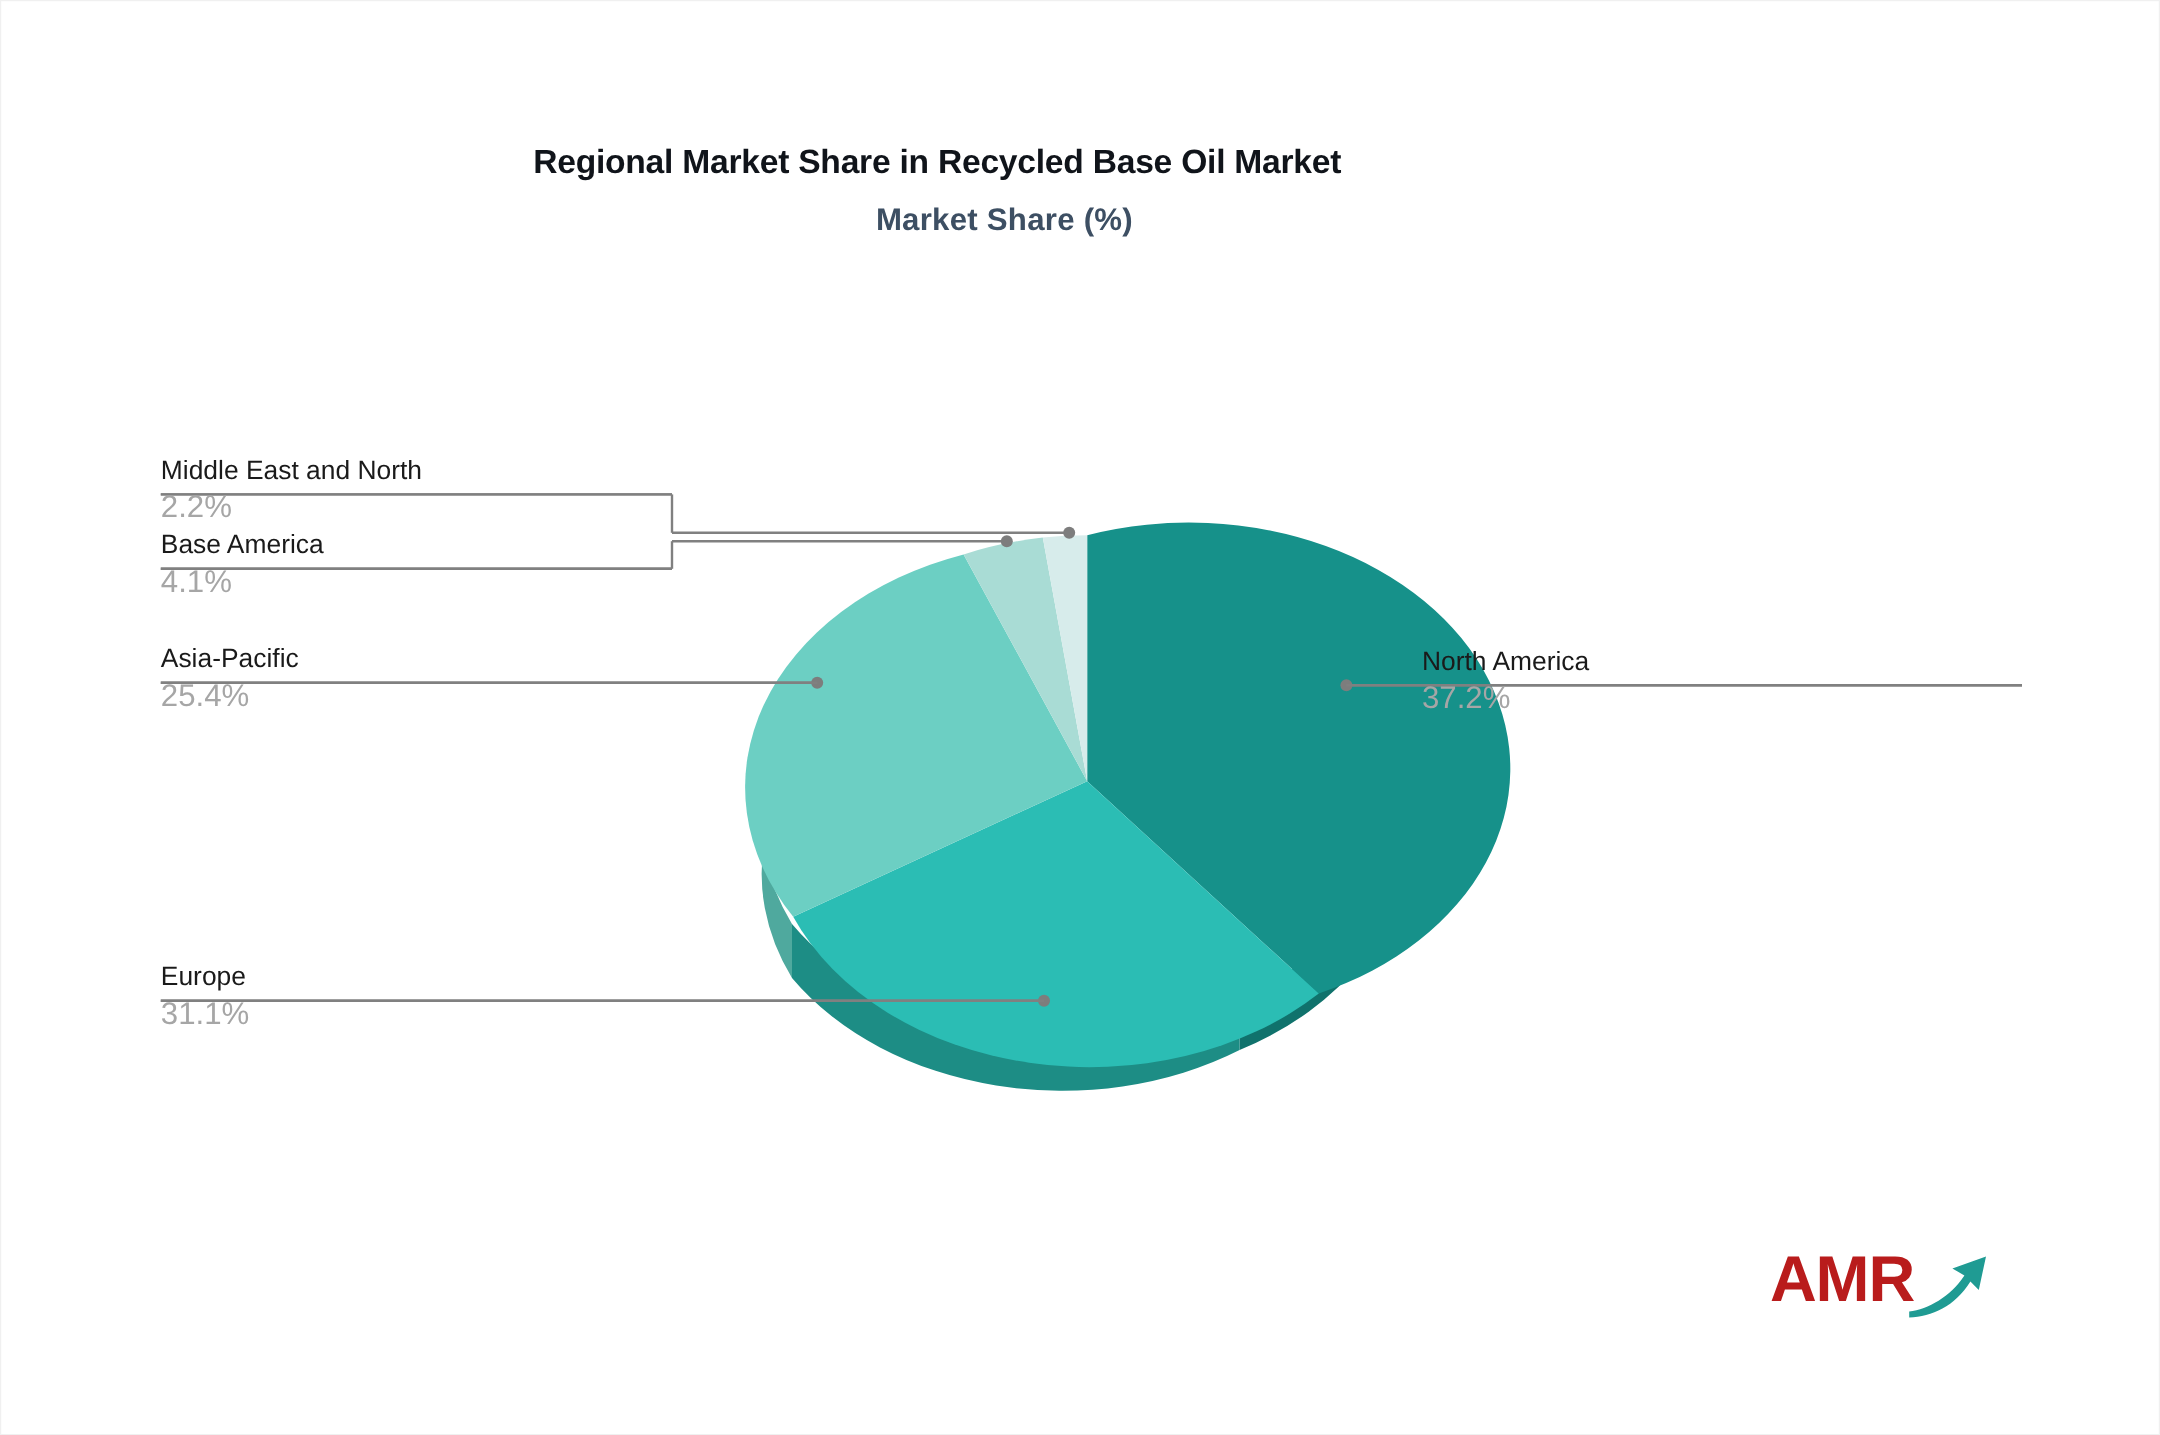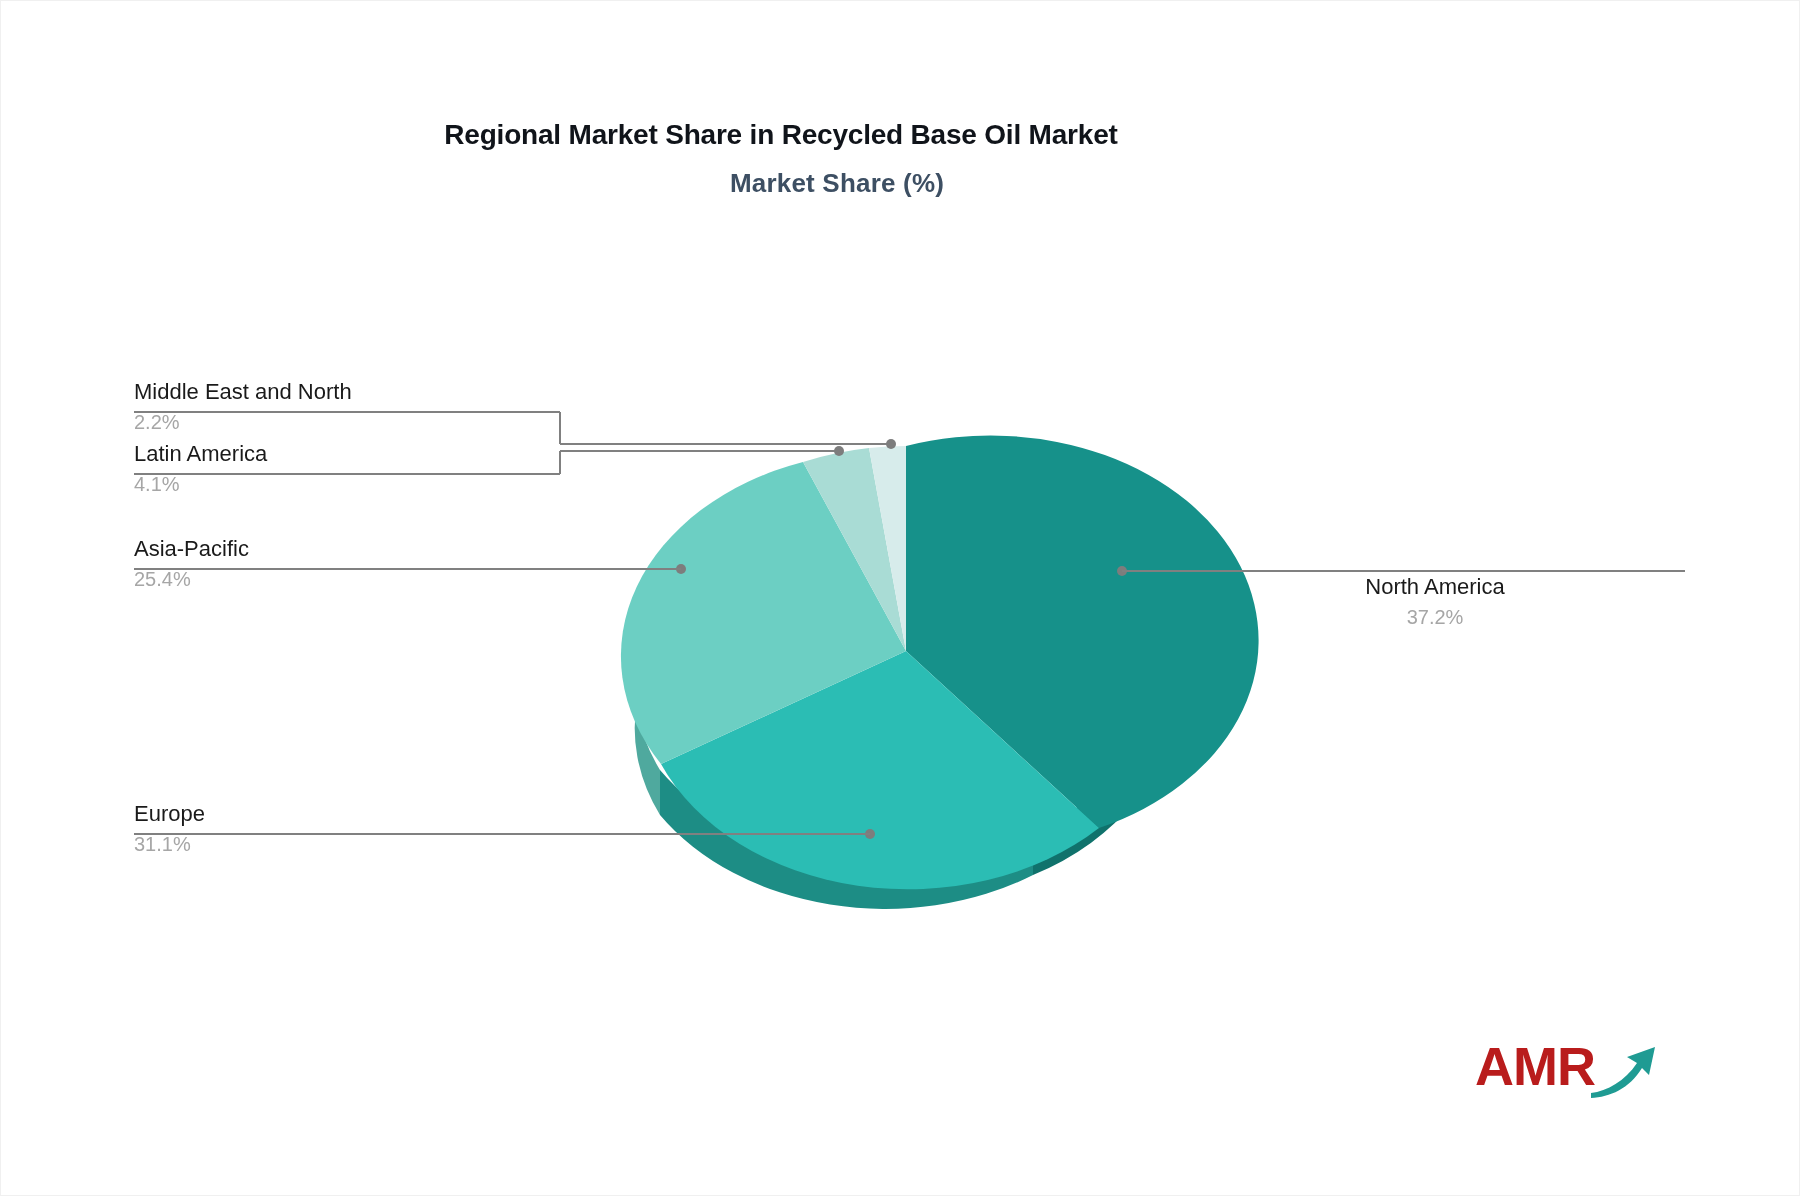--- a/index.html
+++ b/index.html
@@ -30,24 +30,24 @@
     color:#3d4f63;
     letter-spacing:0.2px;
   }
   #plot{position:absolute;top:0;left:0;width:1800px;height:1196px;}
   .lbl{position:absolute;}
   .lbl .name{
     font-size:22px;color:#1a1a1a;
     white-space:nowrap;line-height:26px;
   }
   .lbl .pct{
-    font-size:20px;color:#a6a6a6;
+    font-size:26px;color:#a6a6a6;
     white-space:nowrap;line-height:26px;margin-top:4px;
   }
-  .lbl.right{text-align:center;margin-top:36px;}
+  .lbl.right{text-align:left;}
   .lbl.left{text-align:left;}
   #logo{
     position:absolute;left:1474px;top:1032px;
     width:180px;height:70px;
   }
   #logo .amr{
     position:absolute;left:0;top:2px;
     font-size:54px;font-weight:bold;
     color:#b91c1c;letter-spacing:-1px;
     font-family:"Liberation Sans", sans-serif;
@@ -115,21 +115,21 @@
     <line x1="133" y1="833" x2="869" y2="833" stroke="#808080" stroke-width="2"></line>
     <line x1="1121" y1="570" x2="1684" y2="570" stroke="#808080" stroke-width="2"></line>
   </svg>
 
   <div class="lbl left" style="left:133px;top:378px;">
     <div class="name">Middle East and North</div>
     <div class="pct">2.2%</div>
   </div>
 
   <div class="lbl left" style="left:133px;top:440px;">
-    <div class="name">Latin America</div>
+    <div class="name">Base America</div>
     <div class="pct">4.1%</div>
   </div>
 
   <div class="lbl left" style="left:133px;top:535px;">
     <div class="name">Asia-Pacific</div>
     <div class="pct">25.4%</div>
   </div>
 
   <div class="lbl left" style="left:133px;top:800px;">
     <div class="name">Europe</div>

